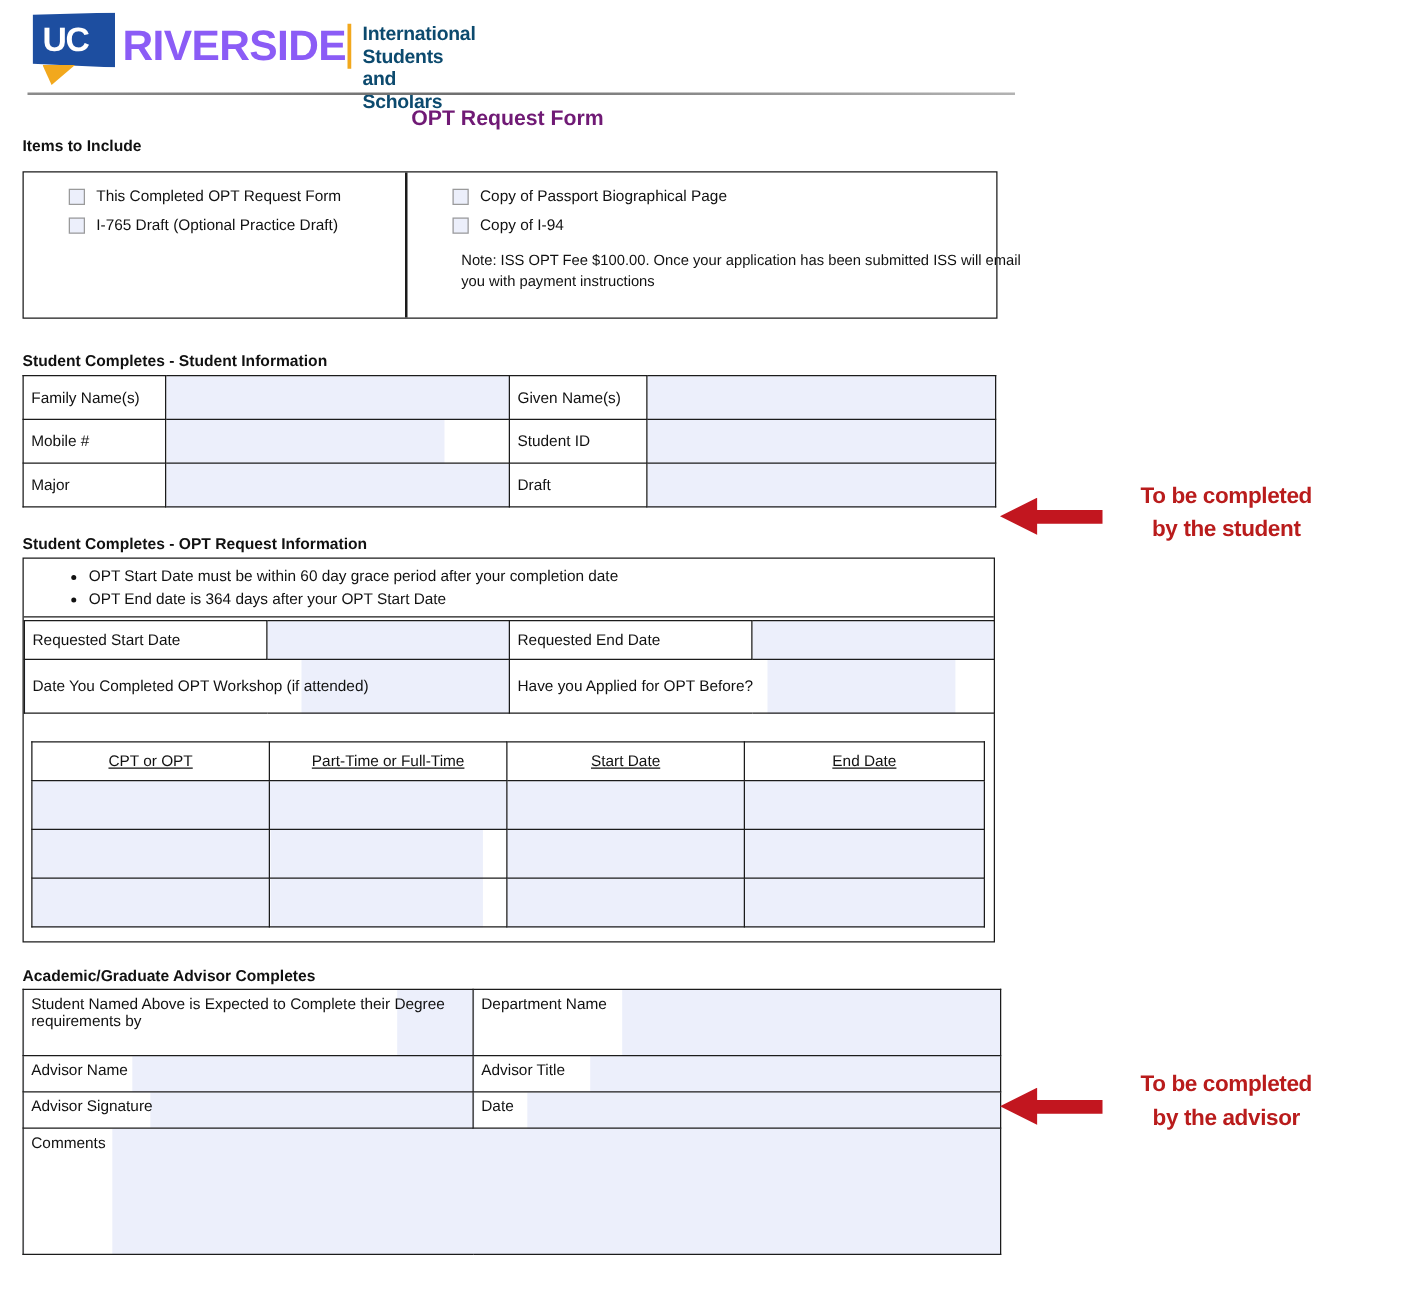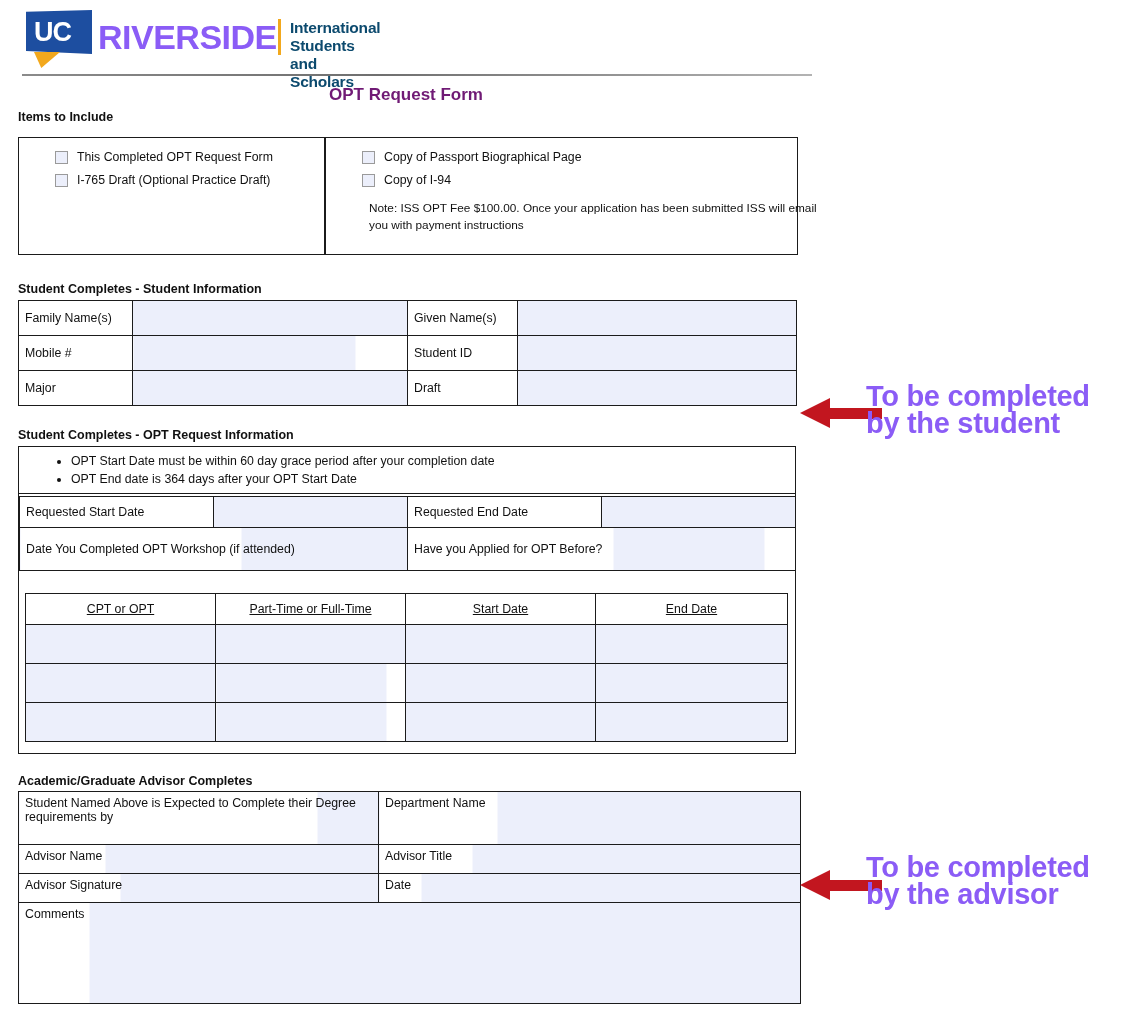--- a/index.html
+++ b/index.html
@@ -129,22 +129,22 @@
 
   
   #advisor-label { left: 18px; top: 774px; }
   #advisor-tbl { left: 18px; top: 791px; width: 782px; }
   #advisor-tbl td { vertical-align: top; }
 
   
   .annot { position: absolute; }
   .annot-text {
     position: absolute;
-    color: #8b5cf6; font-weight: bold; font-size: 29px;
-    line-height: 27px; letter-spacing: -0.3px;
+    color: #b91c1c; font-weight: bold; font-size: 18px;
+    line-height: 27px; text-align: center; letter-spacing: -0.3px;
   }
   .arrow { position: absolute; width: 82px; height: 30px; }
   .arrow-shaft {
     position: absolute; left: 28px; top: 10px; width: 54px; height: 11px;
     background: #c2161f;
   }
   .arrow-head {
     position: absolute; left: 0; top: 0; width: 30px; height: 30px;
     background: #c2161f;
     clip-path: polygon(0% 50%, 100% 0%, 100% 100%);

